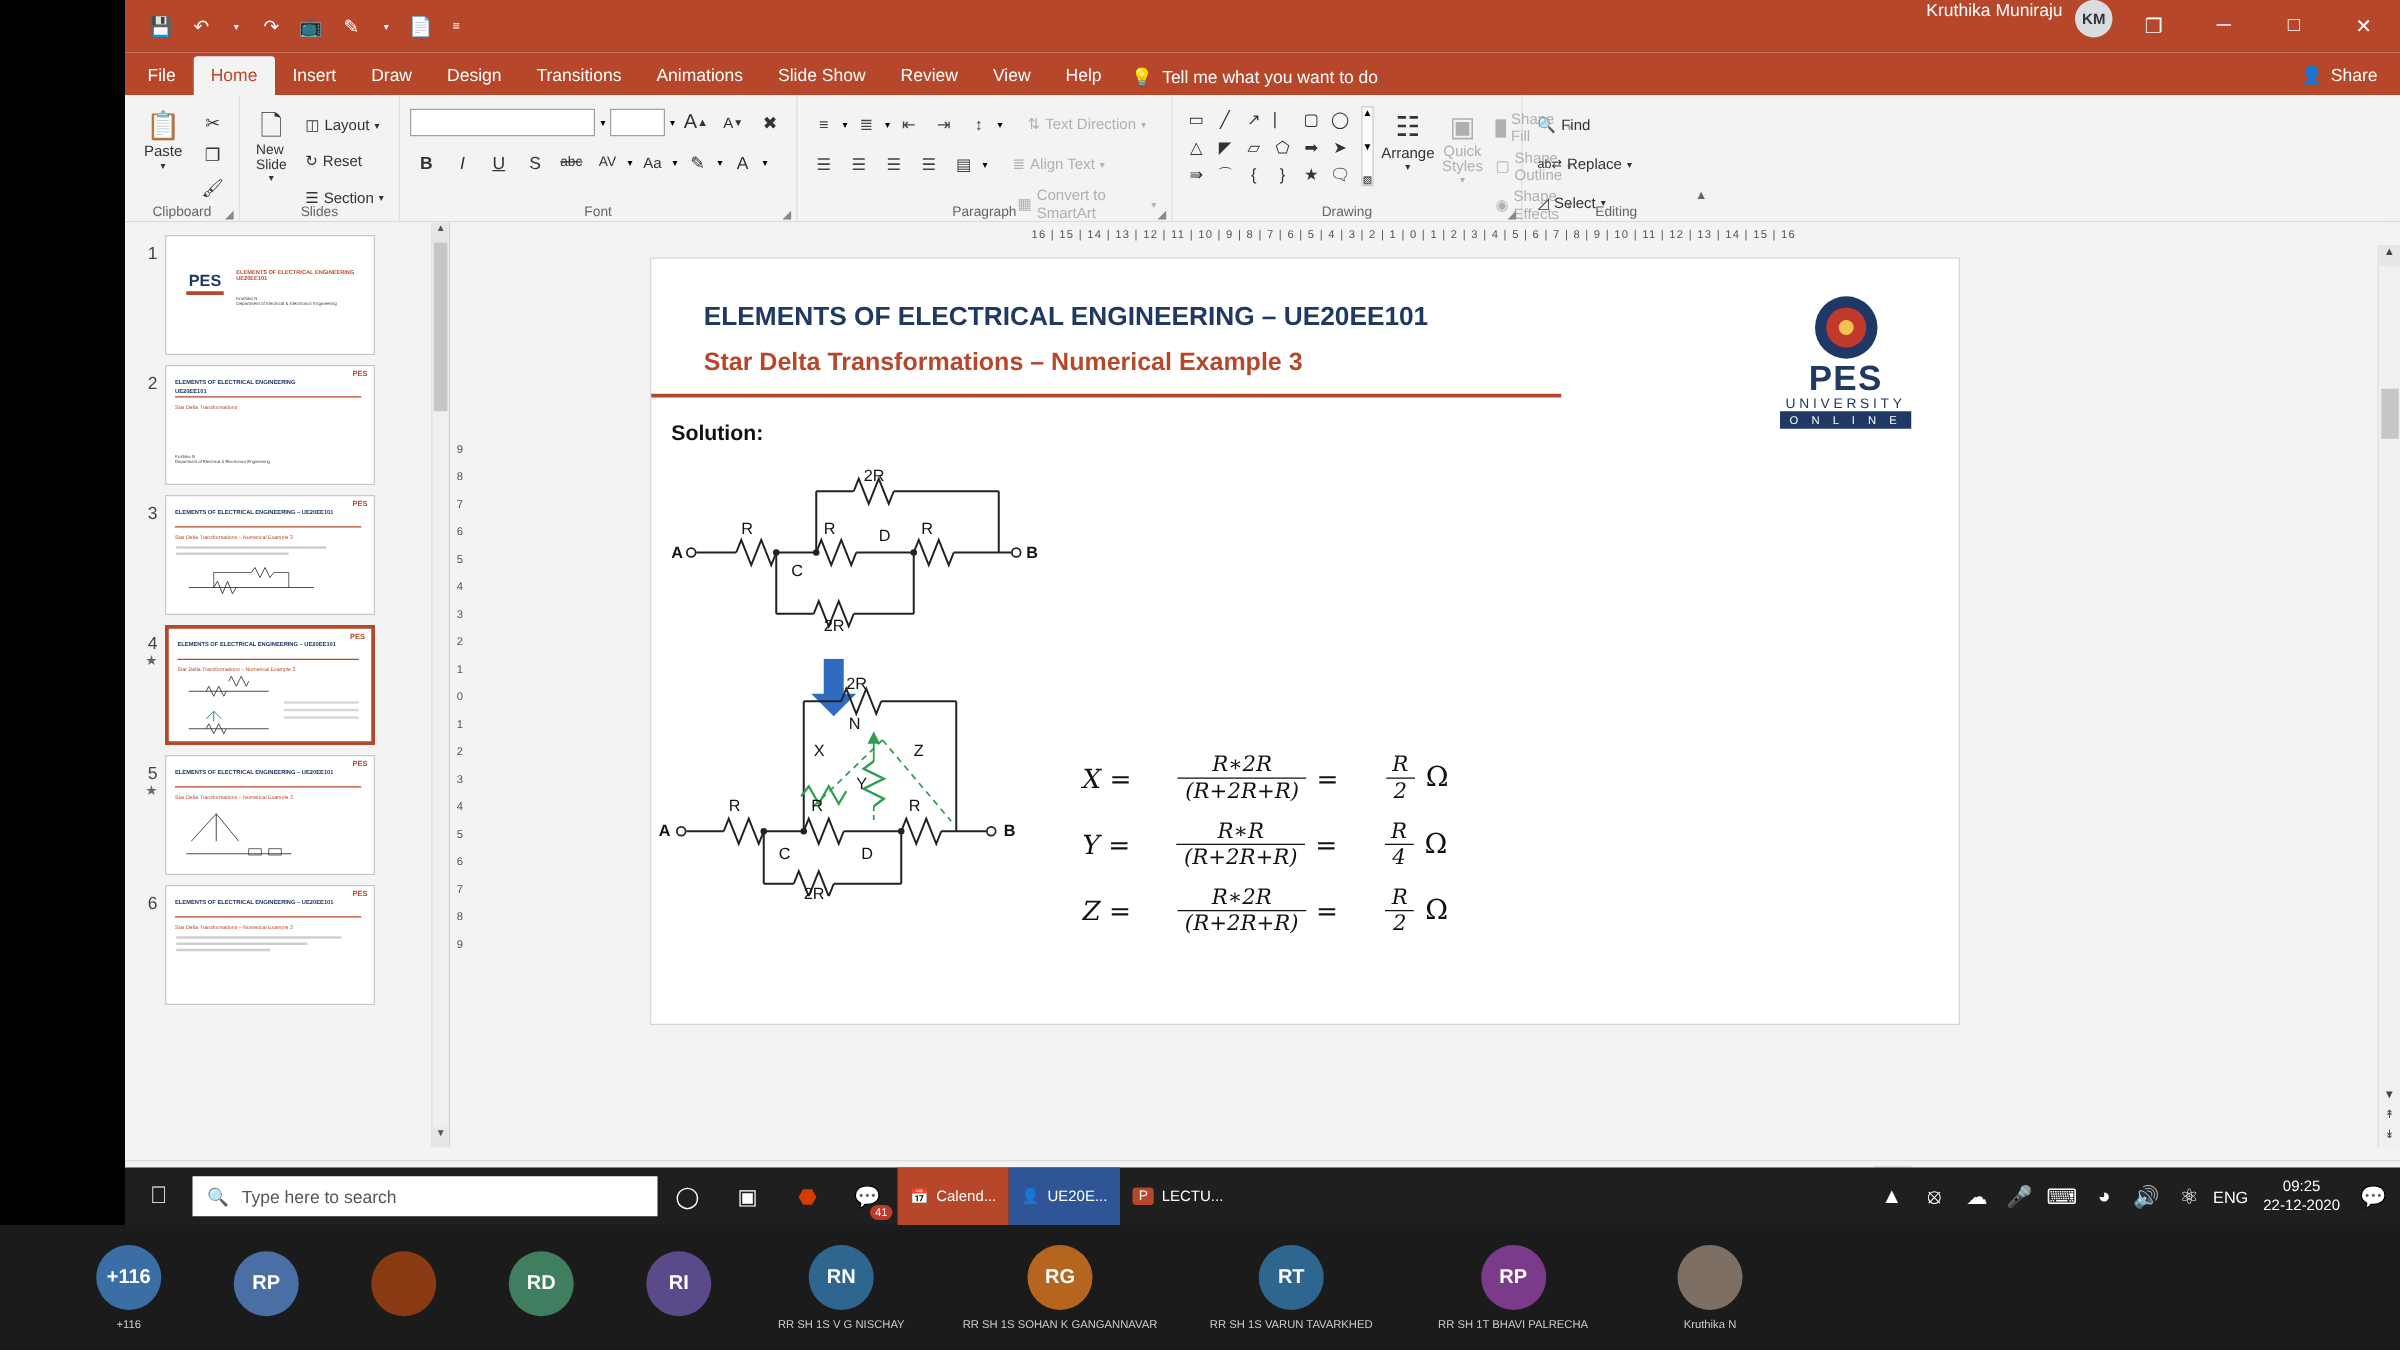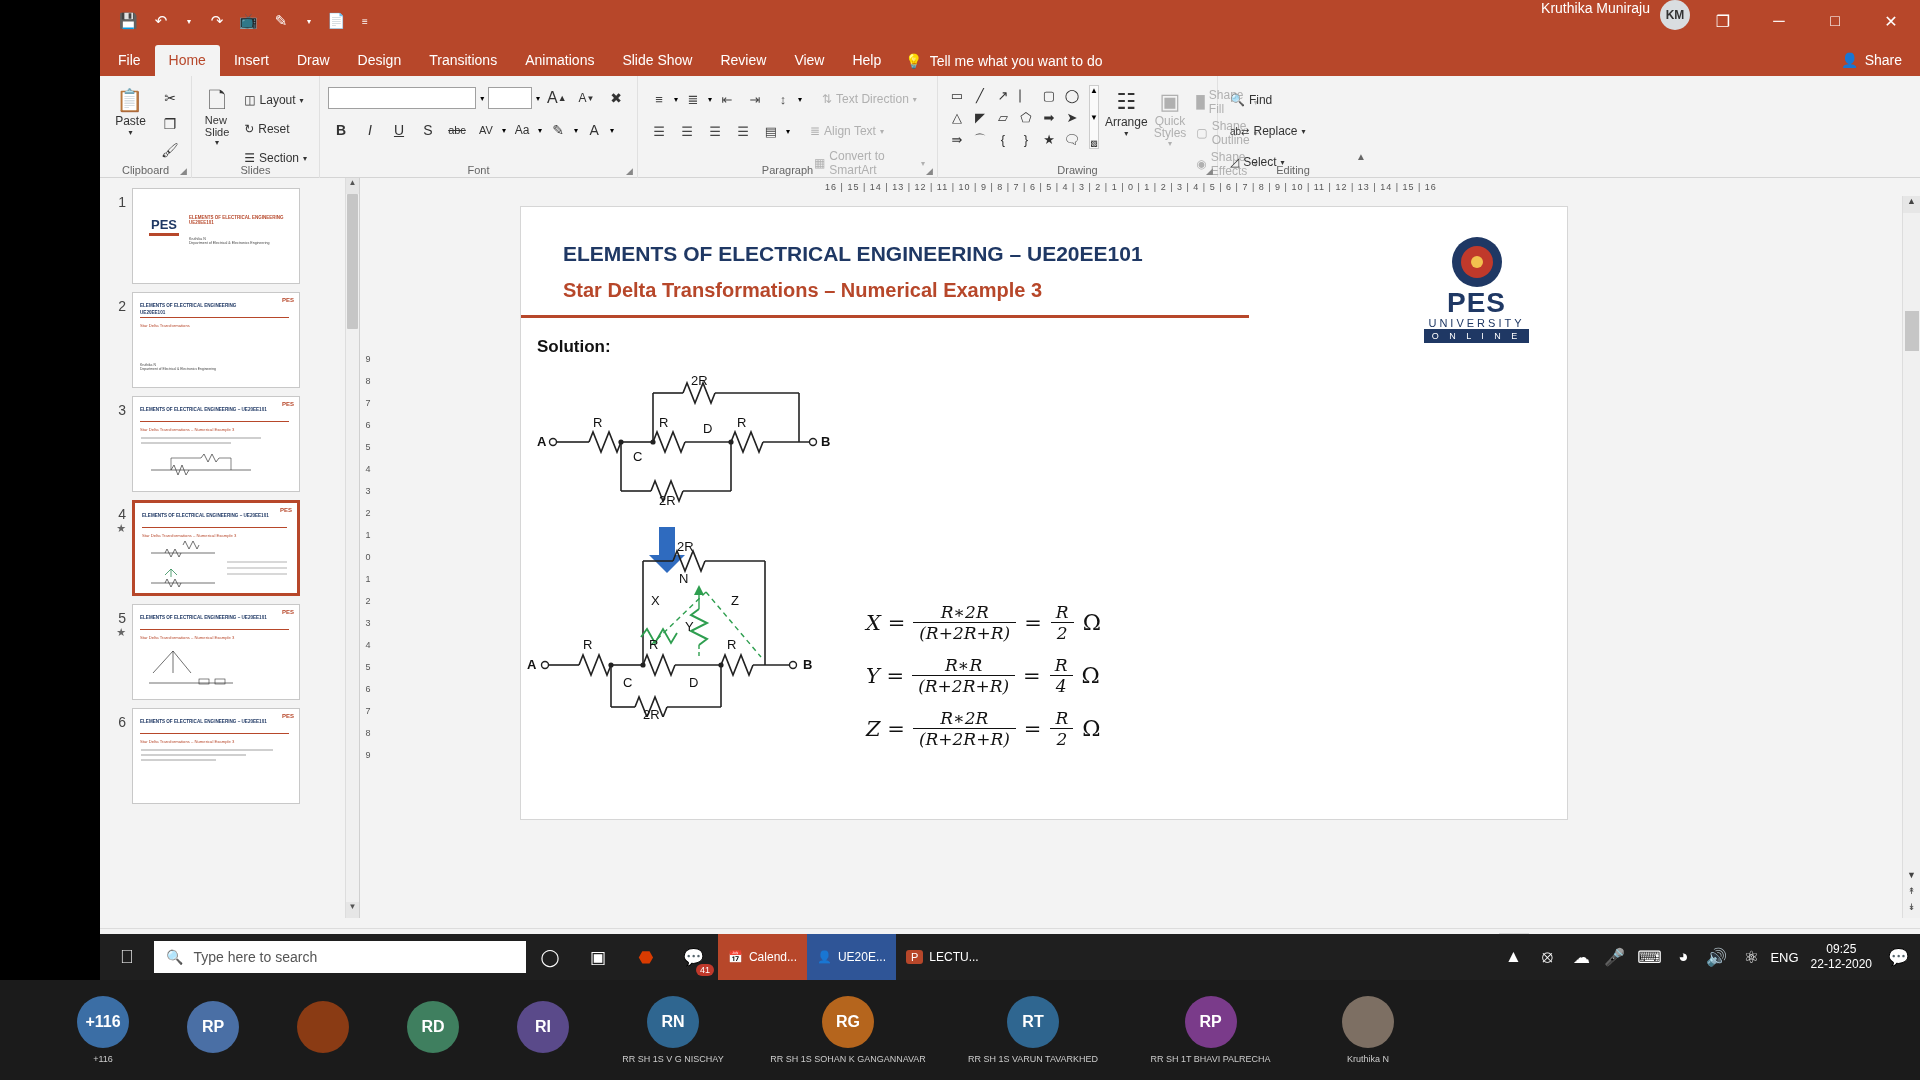--- a/index.html
+++ b/index.html
@@ -87,21 +87,21 @@
   .pes-logo .ring { width:50px; height:50px; margin:0 auto 2px; border-radius:50%; background:#1f3864; position:relative; }
   .pes-logo .ring:after { content:""; position:absolute; inset:9px; border-radius:50%; background:#c0392b; }
   .pes-logo .ring:before { content:""; position:absolute; inset:19px; border-radius:50%; background:#f2c14e; z-index:2; }
   .pes-logo .word { font-size:28px; font-weight:bold; color:#1f3864; letter-spacing:1px; line-height:28px; }
   .pes-logo .uni { font-size:11px; color:#1f3864; letter-spacing:3px; }
   .pes-logo .onl { font-size:9px; background:#1f3864; color:#fff; letter-spacing:4px; padding:2px 0; }
 
   .mathcol { position:absolute; left:345px; top:395px; width:300px; color:#111; }
   .eqn { display:flex; align-items:center; gap:8px; margin-bottom:12px; font-family:"DejaVu Serif", serif; }
   .eqn .lhs { font-size:21px; font-style:italic; }
-  .frac { display:inline-flex; flex-direction:column; align-items:center; font-style:italic; font-size:17px; }
+  .frac { display:inline-flex; flex-direction:column; align-items:center; font-style:italic; font-size:17px;margin-left:29px; }
   .frac .num { padding:0 6px; }
   .frac .den { padding:0 6px; border-top:1.4px solid #111; }
   .ohm { font-size:22px; }
 
   
   .vscroll { position:absolute; right:0; top:18px; bottom:0; width:18px; background:#f0f0f0; border-left:1px solid #ddd; }
   .vscroll .arr { height:17px; text-align:center; font-size:9px; color:#444; background:#e6e6e6; }
   .vscroll .bar { position:absolute; left:2px; width:14px; top:115px; height:40px; background:#c6c6c6; }
   .vscroll .btm { position:absolute; bottom:0; left:0; right:0; }
   .vscroll .btm div { height:16px; text-align:center; font-size:9px; color:#444; }

